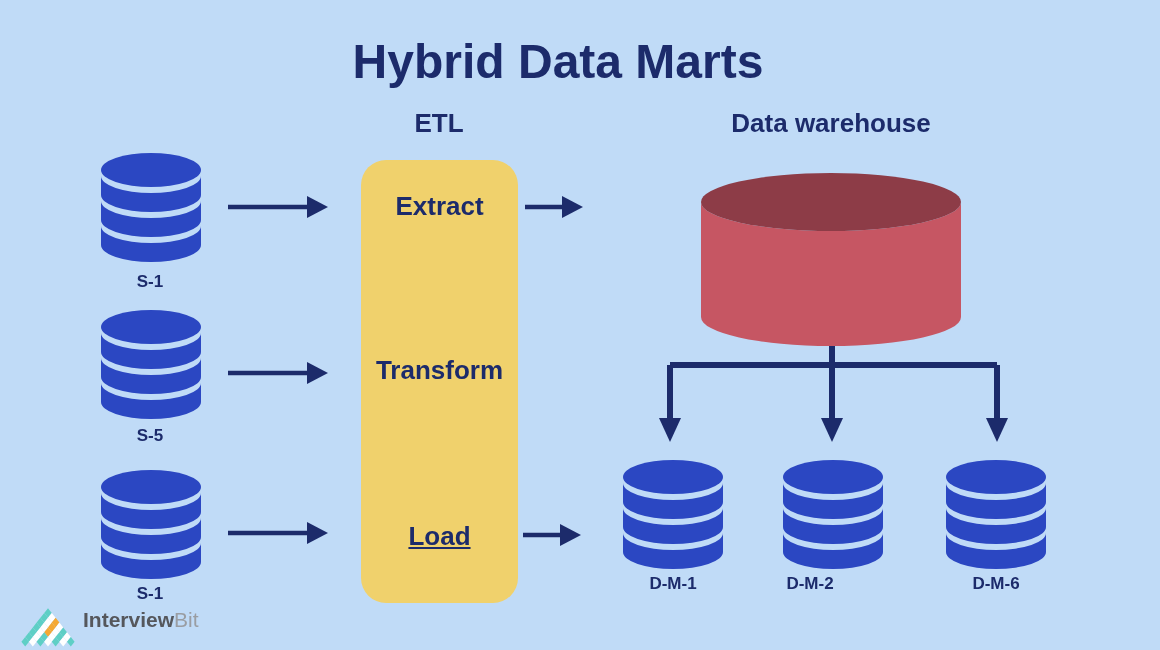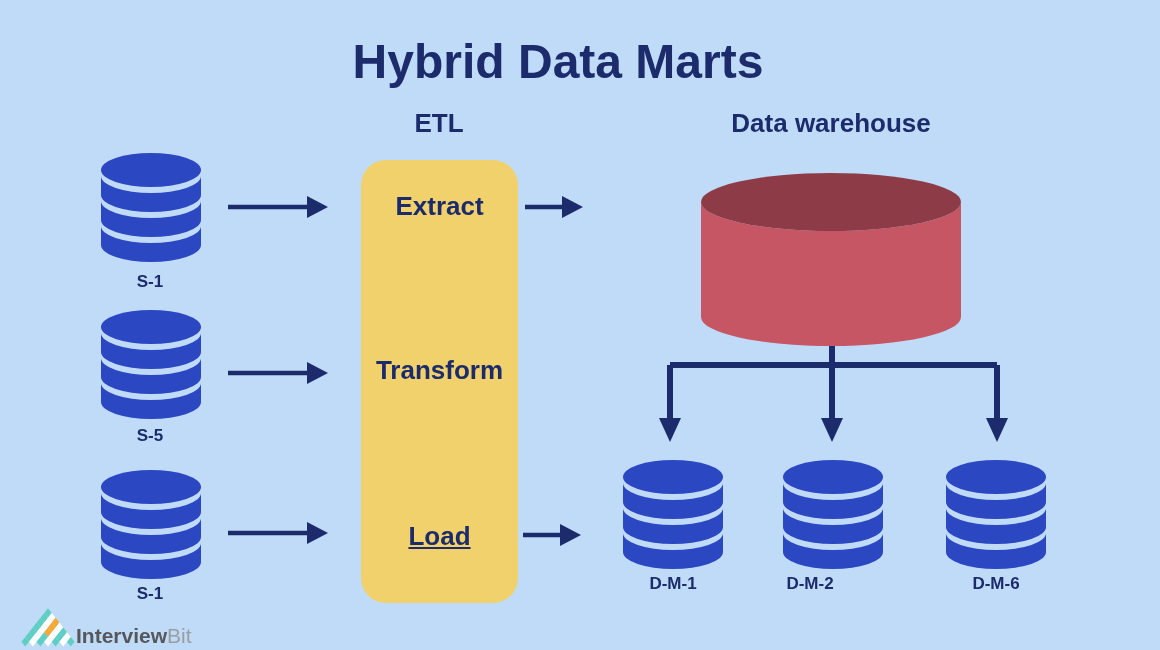--- a/index.html
+++ b/index.html
@@ -26,21 +26,21 @@
   }
   .etl-step{
     position:absolute;left:0;width:100%;text-align:center;
     font-size:26px;font-weight:bold;color:#1c2b6b;white-space:nowrap;
   }
   .node-label{
     transform:translateX(-50%);
     font-size:17px;font-weight:bold;white-space:nowrap;
   }
   .logo{
-    left:20px;top:608px;display:flex;align-items:flex-end;
+    left:20px;top:608px;display:flex;align-items:flex-start;gap:7px;
   }
   .logo-text{font-size:21px;white-space:nowrap;}
   .logo-text .bold{font-weight:bold;color:#55575c;}
   .logo-text .light{font-weight:normal;color:#9a9da2;}
 </style>
 </head>
 <body>
 
 <div class="stage">
 

